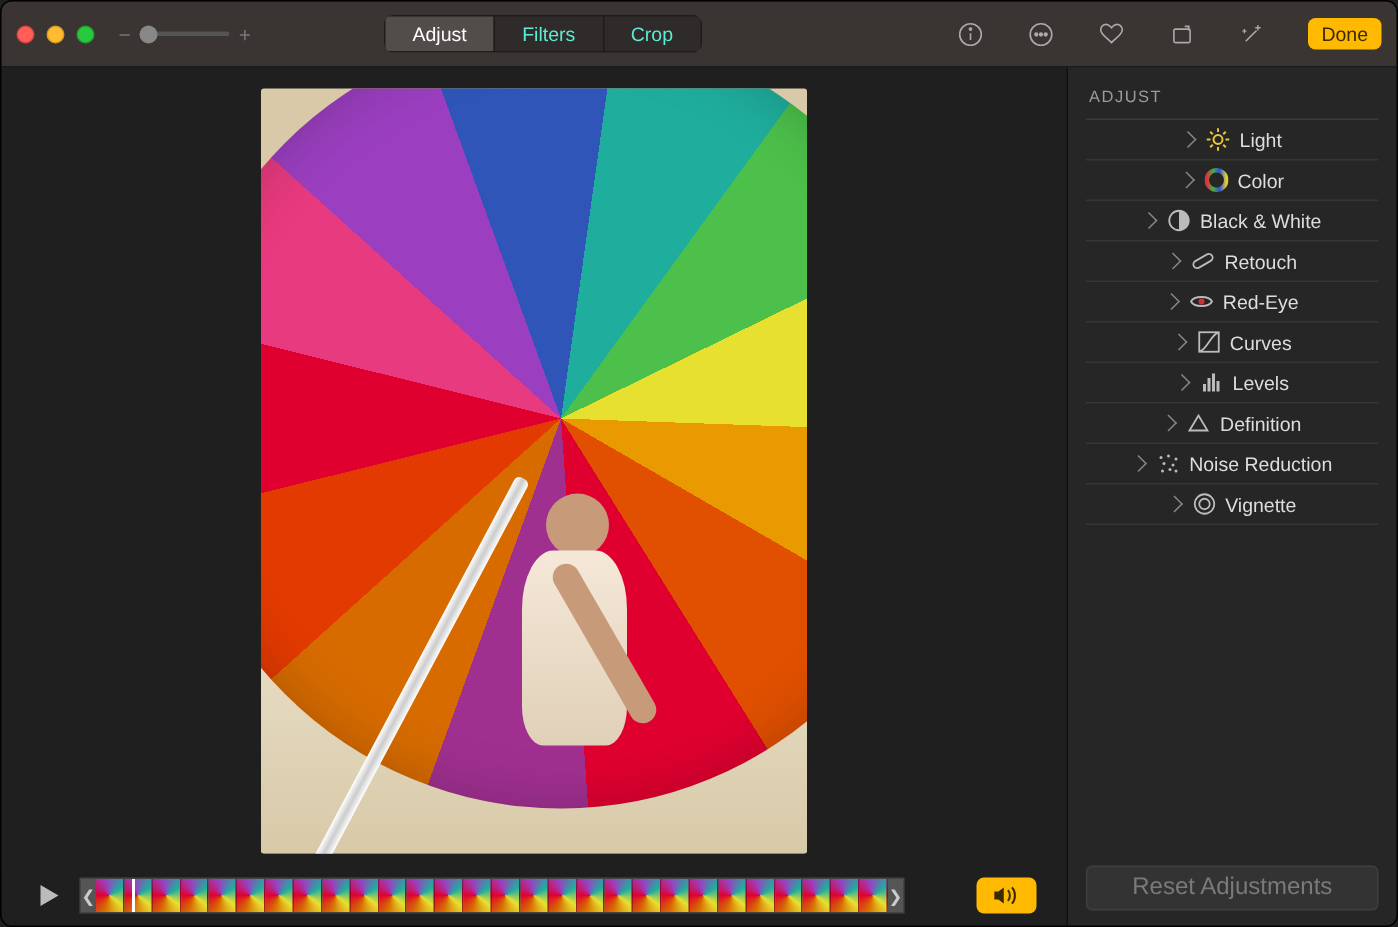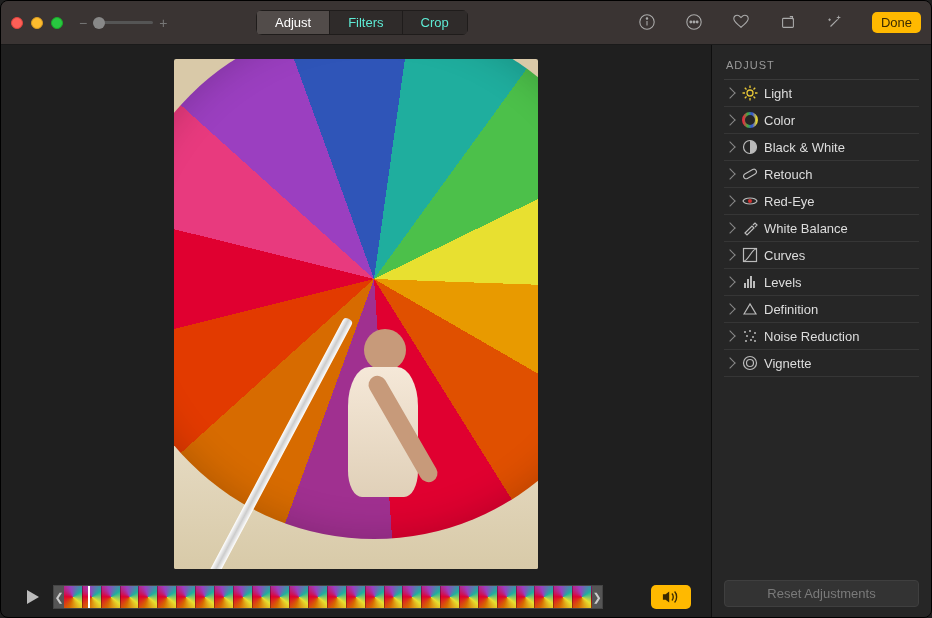--- a/index.html
+++ b/index.html
@@ -57,21 +57,21 @@
     padding: 4px 18px;
     font-size: 13px;
     color: #5eead4;
     border: 1px solid #1f1c1b;
     border-right: none;
     cursor: pointer;
   }
   .segmented .seg:last-child { border-right: 1px solid #1f1c1b; text-align: right; }
   .segmented .seg.active { background: #524c4a; color: #fff; }
 
-  .toolbar-right { display: flex; align-items: flex-start; gap: 27px; margin-left: auto; }
+  .toolbar-right { display: flex; align-items: flex-end; gap: 27px; margin-left: auto; }
   .tbtn {
     width: 20px; height: 20px; display: flex; align-items: center; justify-content: center;
     color: #aaa; cursor: pointer;
   }
   .tbtn svg { width: 18px; height: 18px; stroke: currentColor; fill: none; stroke-width: 1.2; }
 
   .done-btn {
     background: #ffb900;
     color: #3a2a00;
     font-weight: 500;
@@ -245,20 +245,21 @@
     padding: 4px 2px 8px 2px;
     border-bottom: 1px solid #3a3a3a;
   }
   .adjust-list { flex:1; }
   .adjust-row {
     display: flex; align-items: center;
     padding: 5px 2px;
     border-bottom: 1px solid #363636;
     cursor: pointer;
     gap: 6px;
+    justify-content: center;
   }
   .disclosure {
     width: 8px; height: 8px;
     display:inline-block;
     transform: rotate(45deg);
     border-right: 1.5px solid #888;
     border-top: 1.5px solid #888;
     margin-right: 2px;
     flex-shrink:0;
   }
@@ -269,21 +270,21 @@
   .adj-label { color: #ddd; font-size: 13px; }
 
   .reset-btn {
     margin-top: auto;
     text-align: center;
     padding: 5px;
     background: #333;
     color: #7a7a7a;
     border: 1px solid #3f3f3f;
     border-radius: 4px;
-    font-size: 13px;
+    font-size: 16px;
   }
 
 </style>
 </head>
 <body>
 
 <div class="window">
 
   <div class="titlebar">
     <div class="traffic-lights">
@@ -479,30 +480,20 @@
           <span class="disclosure"></span>
           <span class="adj-icon">
             <svg width="16" height="16" viewBox="0 0 16 16" fill="none" stroke="#bbb" stroke-width="1.2">
                 <path d="M1 8 C3 4 13 4 15 8 C13 12 3 12 1 8 Z"></path>
                 <circle cx="8" cy="8" r="2" fill="#d03030" stroke="none"></circle>
               </svg>
           </span>
           <span class="adj-label">Red-Eye</span>
         </div>
 
-        <div class="adjust-row">
-          <span class="disclosure"></span>
-          <span class="adj-icon">
-            <svg width="16" height="16" viewBox="0 0 16 16" fill="none" stroke="#bbb" stroke-width="1.2">
-                <path d="M3 13 L10 6 L12 8 L5 15 Z"></path>
-                <path d="M11 5 L13 3 L15 5 L13 7"></path>
-              </svg>
-          </span>
-          <span class="adj-label">White Balance</span>
-        </div>
 
         <div class="adjust-row">
           <span class="disclosure"></span>
           <span class="adj-icon">
             <svg width="16" height="16" viewBox="0 0 16 16" fill="none" stroke="#bbb" stroke-width="1.2">
                 <rect x="1.5" y="1.5" width="13" height="13"></rect>
                 <path d="M2 14 C6 14 10 2 14 2"></path>
               </svg>
           </span>
           <span class="adj-label">Curves</span>

